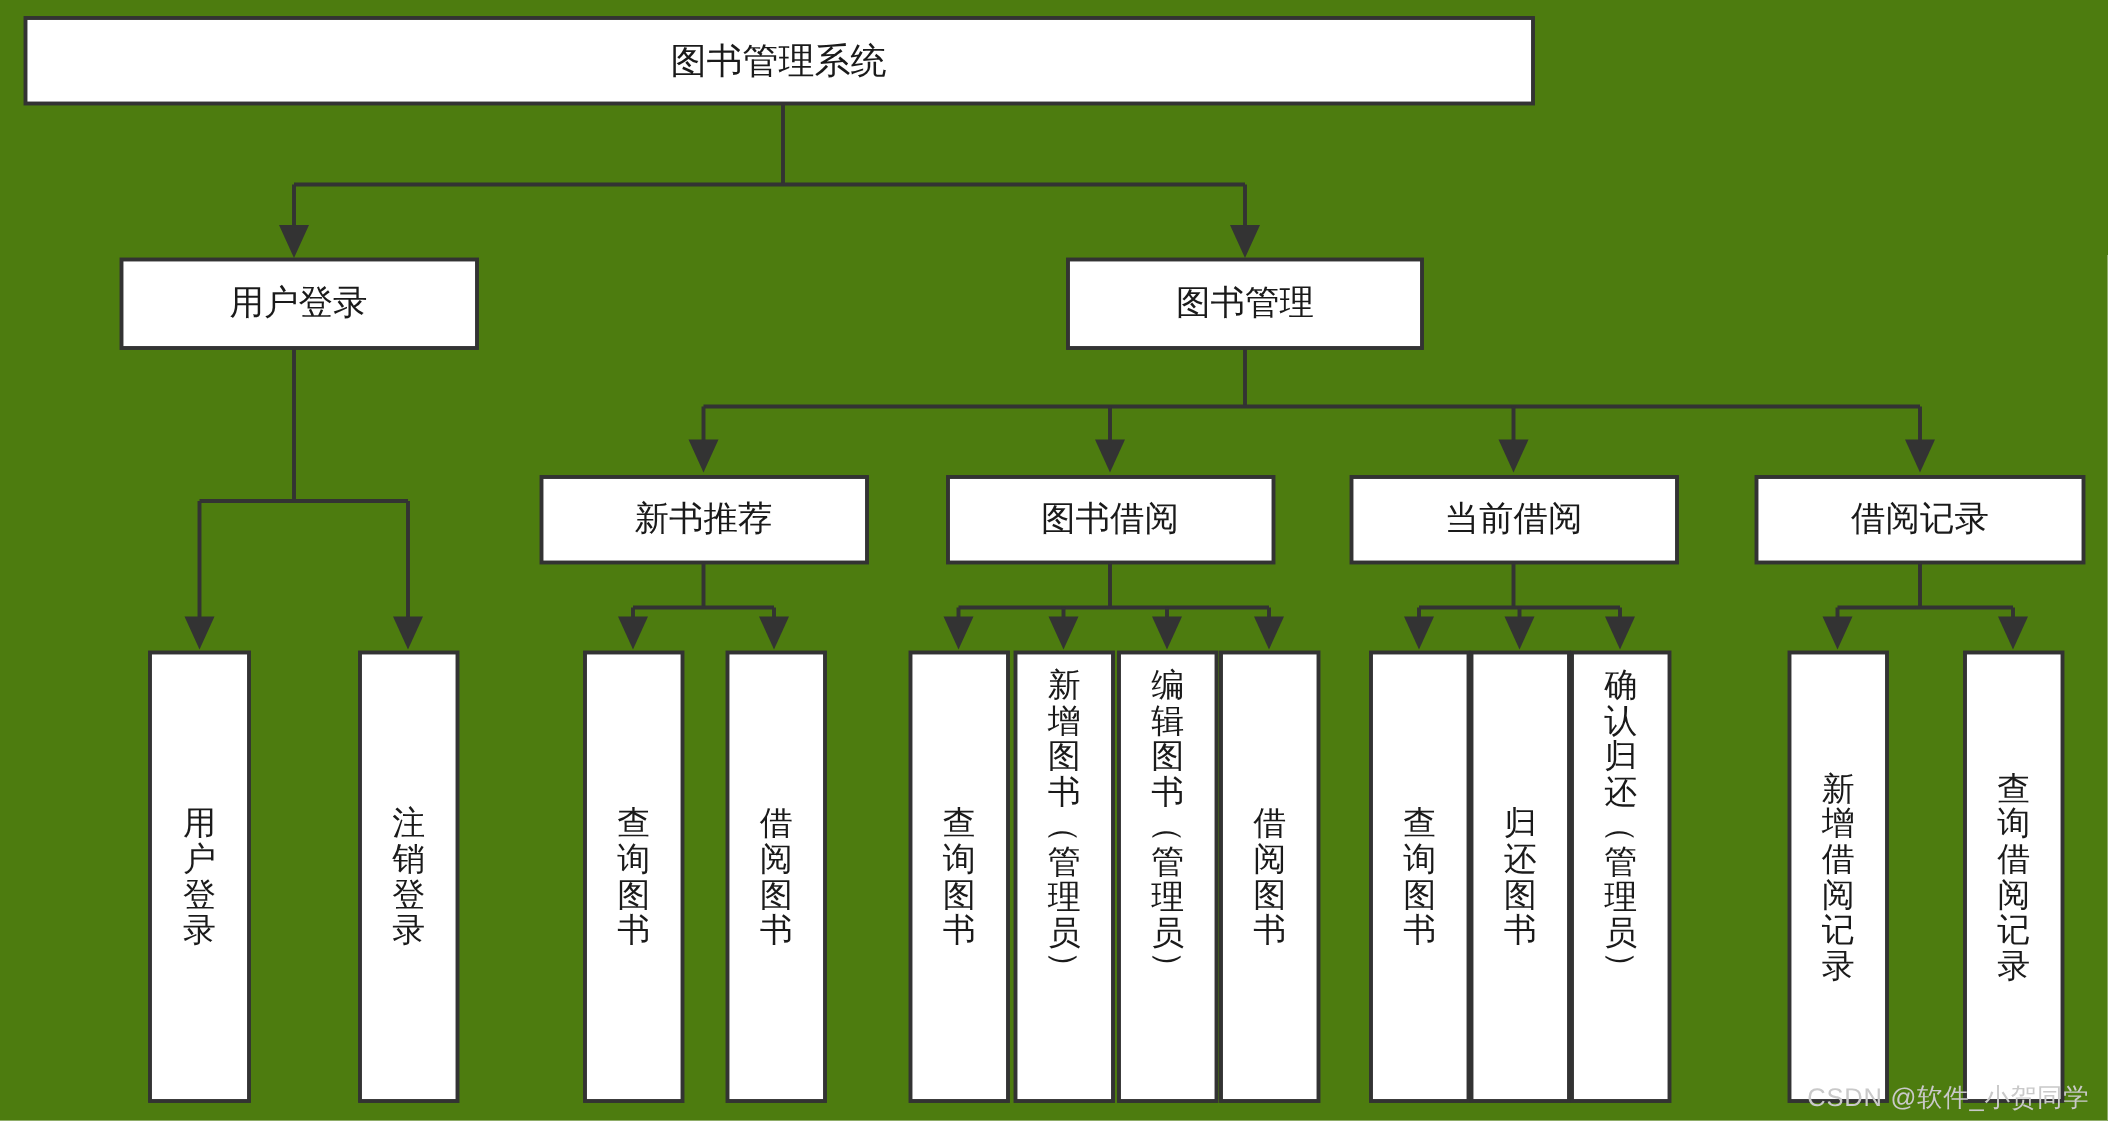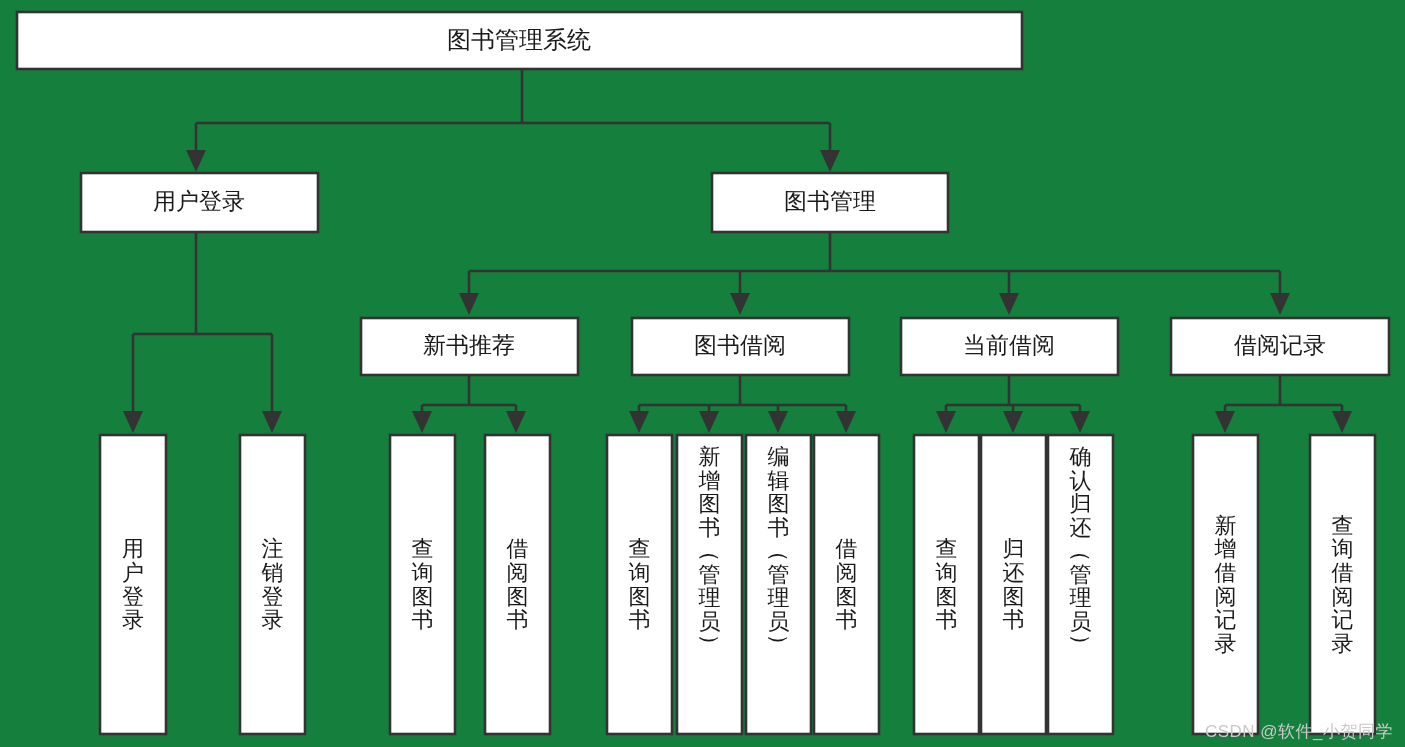--- a/index.html
+++ b/index.html
@@ -10,21 +10,21 @@
   body {
     width: 1405px;
     height: 747px;
     font-family: "Liberation Sans", sans-serif;
     overflow: hidden;
   }
   #diagram-root {
     position: relative;
     width: 1405px;
     height: 747px;
-    background: #15803d;
+    background: #4d7c0f;
   }
   svg.flow {
     position: absolute;
     left: 0;
     top: 0;
     width: 1405px;
     height: 747px;
   }
   .node-rect {
     fill: #ffffff;

